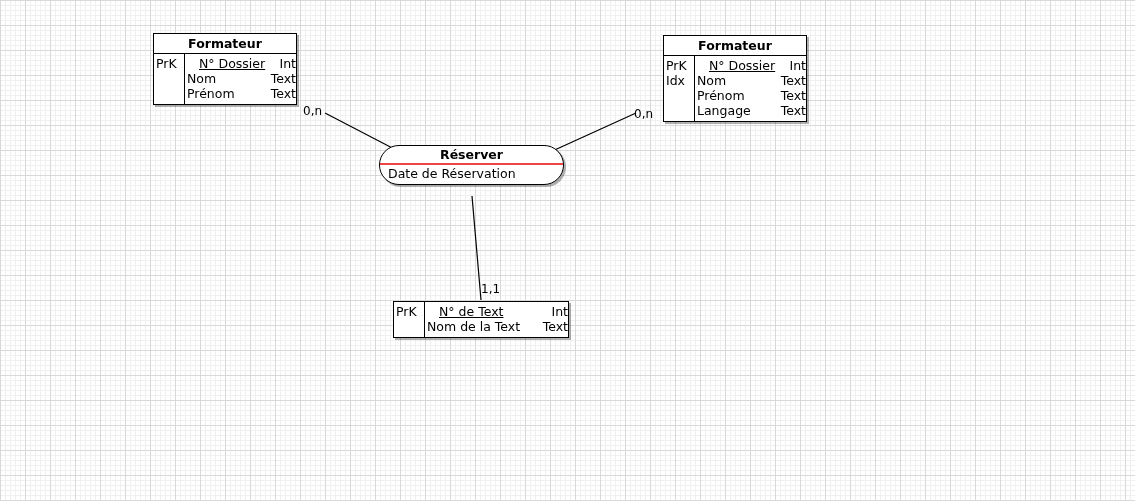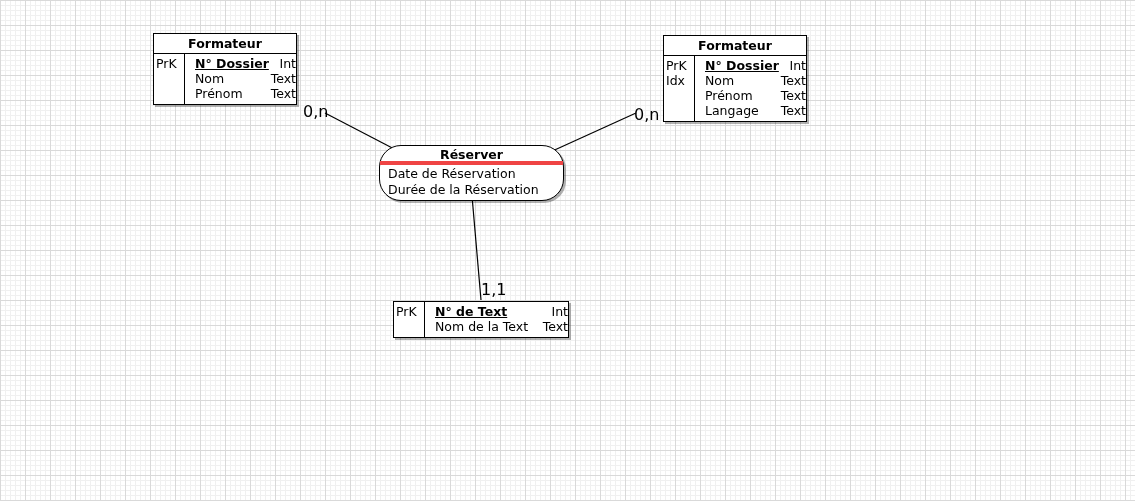--- a/index.html
+++ b/index.html
@@ -58,36 +58,36 @@
     position: relative;
     padding: 2px 0 3px 0;
   }
   .attr-row {
     display: flex;
     align-items: flex-start;
     font-size: 12.5px;
     line-height: 15px;
     color: #000000;
     white-space: nowrap;
-    gap: 8px;
   }
   .attr-key {
     width: 30px;
     flex: 0 0 30px;
     padding-left: 2px;
     box-sizing: border-box;
     font-size: 12.5px;
   }
   .attr-name {
     flex: 1 1 auto;
     padding-left: 3px;
   }
   .attr-name.pk {
-    font-weight: bold;
+    font-weight: normal;
     text-decoration: underline;
+    margin-left: 12px;
   }
   .attr-type {
     flex: 0 0 auto;
     text-align: left;
   }
   .key-divider {
     position: absolute;
     left: 30px;
     top: 0;
     bottom: 0;
@@ -103,39 +103,39 @@
     border-radius: 22px;
     box-shadow: 2px 2px 0 rgba(0,0,0,0.30);
     box-sizing: border-box;
   }
   .rel-title {
     text-align: center;
     font-weight: bold;
     font-size: 12.5px;
     line-height: 18px;
     height: 19px;
-    border-bottom: 4px solid #ef4444;
+    border-bottom: 2px solid #ef4444;
     box-sizing: border-box;
     white-space: nowrap;
   }
   .rel-body {
     padding: 1px 0 2px 0;
   }
   .rel-attr {
     font-size: 12.5px;
     line-height: 16px;
     padding-left: 8px;
     white-space: nowrap;
     color: #000000;
   }
 
   
   .card-label {
     position: absolute;
-    font-size: 16px;
+    font-size: 12px;
     line-height: 13px;
     color: #000000;
     background: transparent;
     white-space: nowrap;
   }
 </style>
 </head>
 <body>
 
 <div id="canvas">
@@ -199,21 +199,20 @@
         <span class="attr-name">Langage</span>
         <span class="attr-type">Text</span>
       </div>
     </div>
   </div>
 
   <div class="relationship" style="left:379px; top:145px; width:185px;">
     <div class="rel-title">Réserver</div>
     <div class="rel-body">
       <div class="rel-attr">Date de Réservation</div>
-      <div class="rel-attr">Durée de la Réservation</div>
     </div>
   </div>
 
   <div class="entity" style="left:393px; top:301px; width:176px;">
     <div class="entity-body">
       <div class="key-divider"></div>
 
       <div class="attr-row">
         <span class="attr-key">PrK</span>
         <span class="attr-name pk">N° de Text</span>

